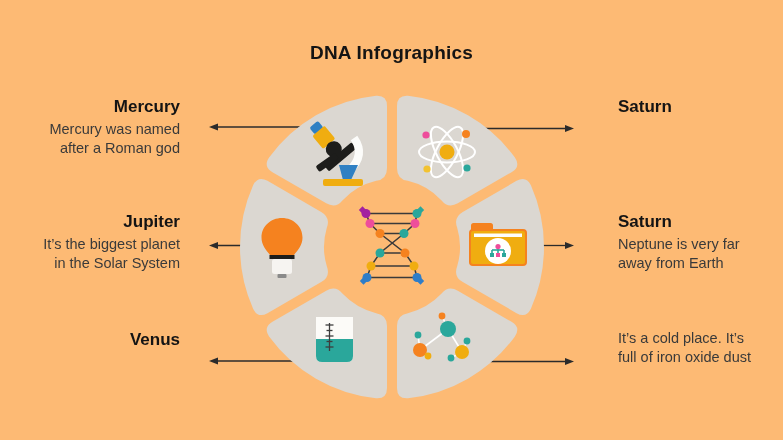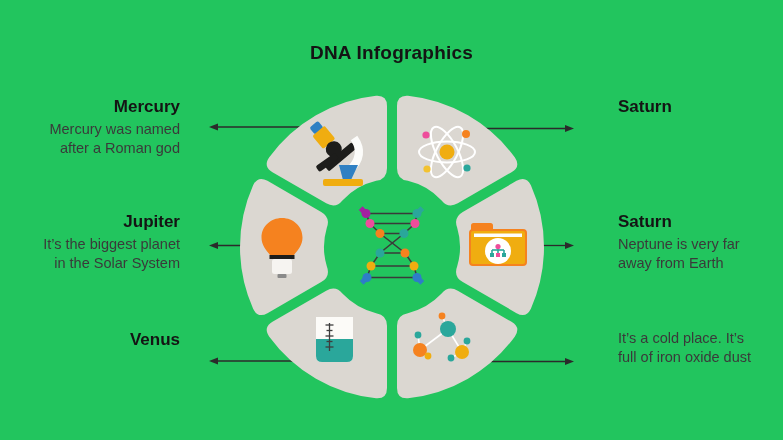--- a/index.html
+++ b/index.html
@@ -1,21 +1,21 @@
 <!DOCTYPE html>
 <html style="--background: #ffffff; --segment: #dbd7d1; --text_heading: #141414; --text_body: #3a3a3a; --arrow: #2b2b2b; --orange: #f5821f; --golden: #f0ad10; --teal: #2aa79b; --pink: #ee4d9b; --purple: #a322a0; --blue: #2e7dc8; --microscope_blue: #2f80c3; --dark: #1d1d1b; --white: #ffffff;"><head>
 <meta charset="utf-8">
 <style>
   html,body{margin:0;padding:0;}
   body{
     width:783px;height:440px;background:#ffffff;
     font-family:"Liberation Sans", sans-serif;
     overflow:hidden;
   }
-  .stage{position:relative;width:783px;height:440px;background:#22c55e;}
+  .stage{position:relative;width:783px;height:440px;background:#fdba74;}
   .title{
     position:absolute;top:42px;left:0;right:0;margin:0;
     text-align:center;font-size:19px;font-weight:bold;
     color:var(--text_heading);letter-spacing:.2px;
   }
   #scene{position:absolute;left:0;top:0;}
   .label{position:absolute;width:178px;}
   .label.left{right:603px;text-align:right;}
   .label.right{left:618px;text-align:left;}
   .label-title{font-size:17px;font-weight:bold;color:var(--text_heading);line-height:21px;margin-bottom:3px;}

